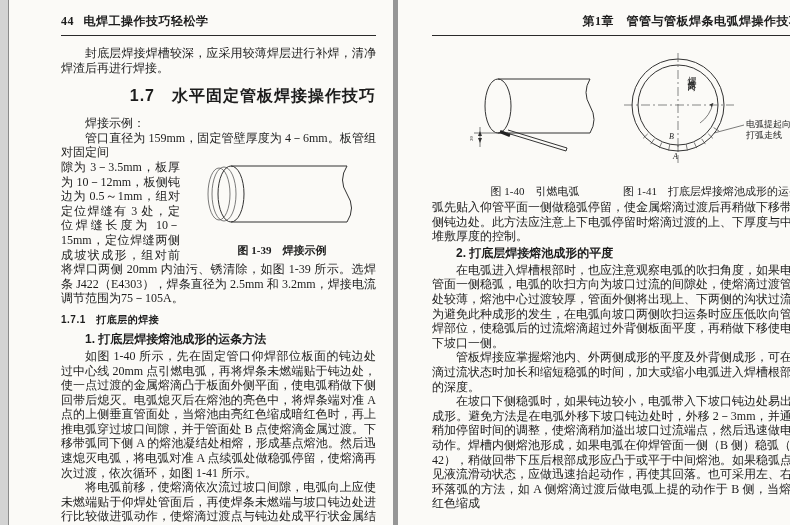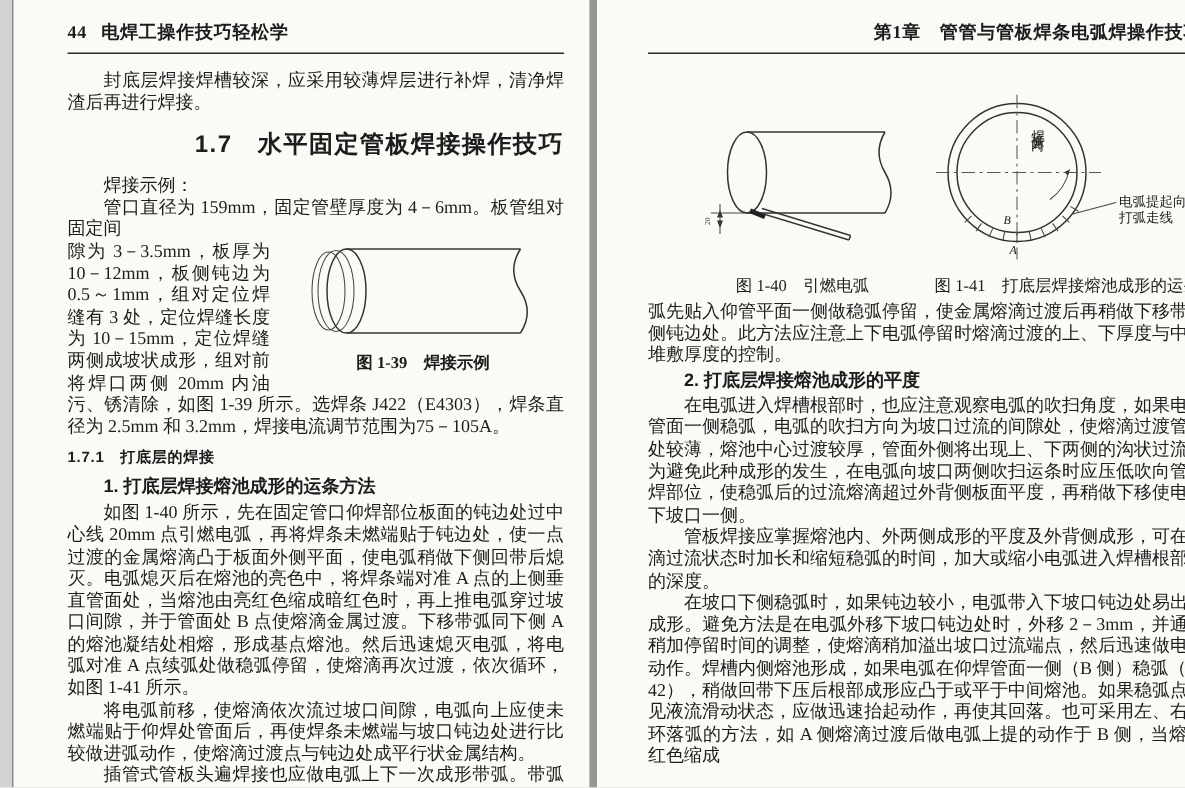--- a/index.html
+++ b/index.html
@@ -6,21 +6,21 @@
   body{
     width:790px;height:525px;position:relative;overflow:hidden;
     background:#d3d3d3;
     font-family:"Liberation Serif","DejaVu Serif",serif;
     color:#1c1c1c;
   }
   .page{
     position:absolute;top:0;height:525px;background:#fbfaf7;
     box-sizing:border-box;
   }
-  .page-left{left:8px;width:385px;border-left:1px solid #8a8a8a;padding:13px 17px 0 36px;}
+  .page-left{left:8px;width:385px;border-left:1px solid #8a8a8a;padding:13px 17px 0 52px;}
   .page-right{left:398px;width:457px;border-right:1px solid #9a9a9a;padding:13px 26px 0 34px;}
   .gutter{position:absolute;left:393px;top:0;width:5px;height:525px;background:#969696;}
 
   .running-head{
     font-weight:bold;font-size:12px;letter-spacing:.5px;
     border-bottom:1.6px solid #2a2a2a;padding-bottom:5px;margin-bottom:10px;
   }
   .running-head.right{text-align:right;}
   .running-head .pagenum{margin:0 6px 0 0;}
   .running-head.right .pagenum{margin:0 0 0 10px;}
@@ -35,21 +35,21 @@
   }
   .subsec-title{
     font-family:"Liberation Sans","DejaVu Sans",sans-serif;
     font-weight:bold;font-size:10px;margin:7px 0 5px 0;clear:both;letter-spacing:.5px;
   }
   .subhead{
     font-family:"Liberation Sans","DejaVu Sans",sans-serif;
     font-weight:bold;font-size:12px;line-height:15px;text-indent:2em;margin:2px 0;
   }
   .caption{
-    font-size:11px;text-align:center;line-height:13px;margin-top:10px;
+    font-size:11px;text-align:center;line-height:13px;margin-top:20px;
   }
   .fig39-float{
     float:right;width:188px;margin:2px 0 3px 8px;text-align:center;font-weight:bold;
   }
   .fig39-float svg{display:block;margin:2px auto 12px auto;}
   .figures-row{
     display:flex;align-items:flex-end;justify-content:flex-start;
     margin:4px 0 2px 0;height:152px;
   }
   .figcol{text-align:center;}

